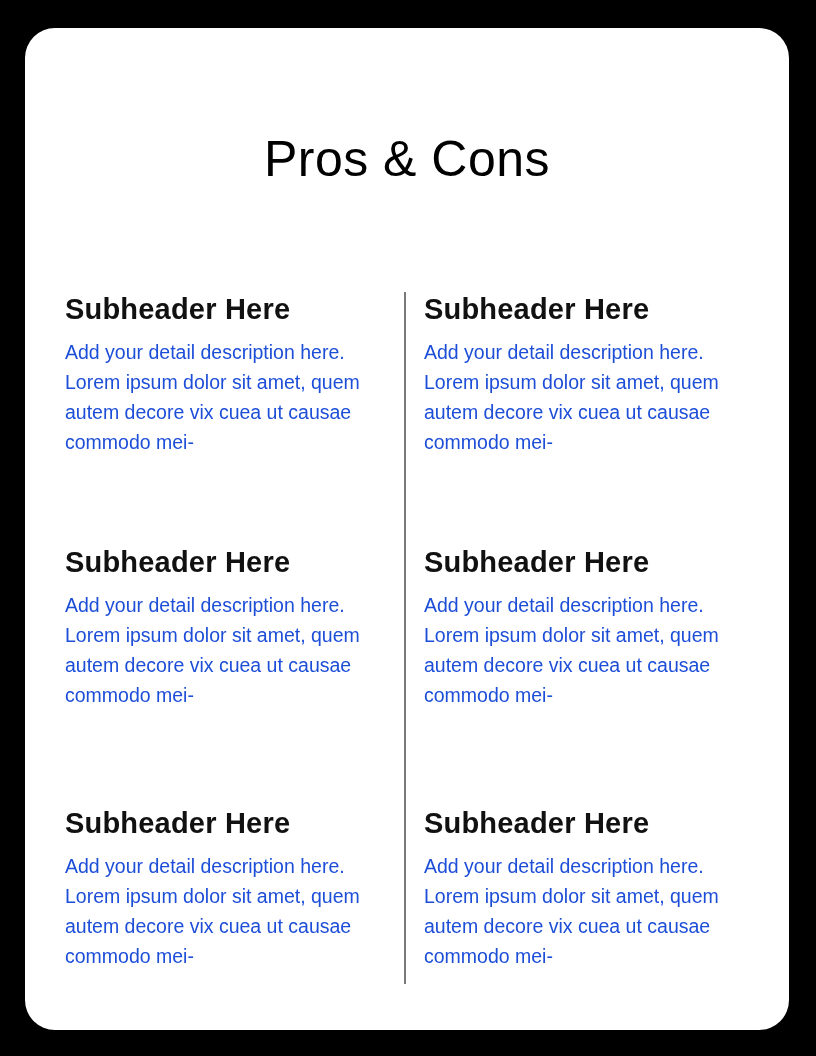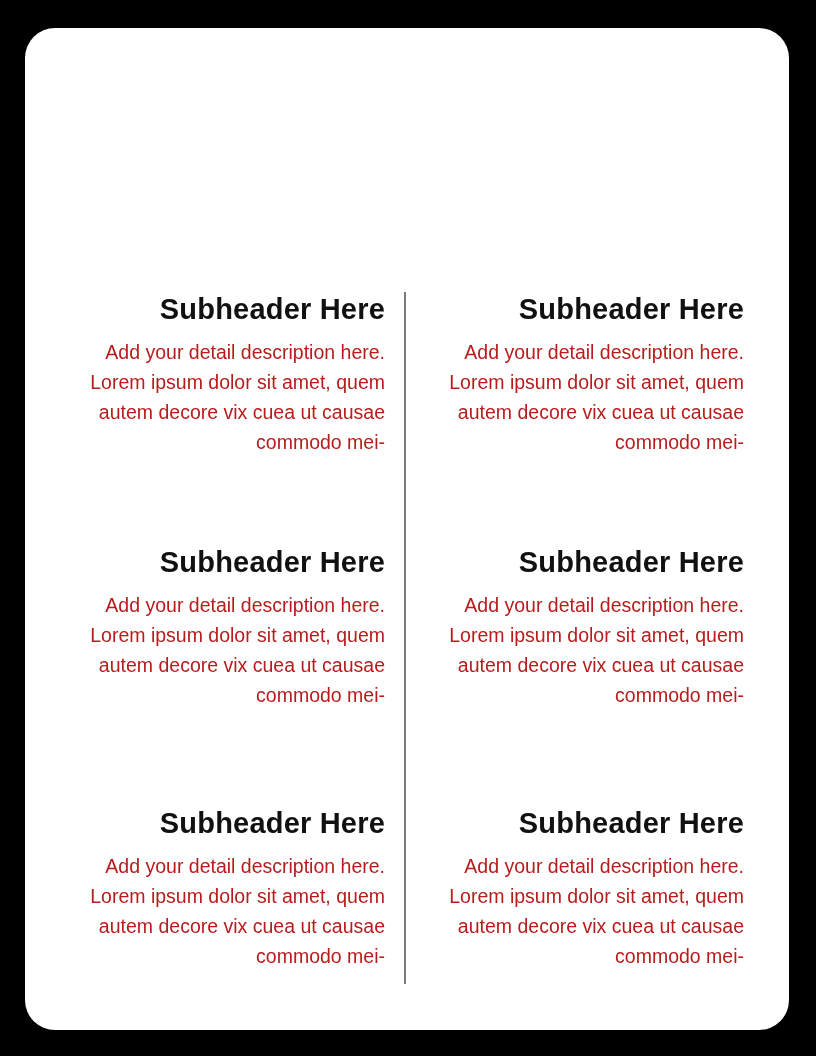--- a/index.html
+++ b/index.html
@@ -49,46 +49,47 @@
       position: absolute;
       left: 379px;
       top: 264px;
       width: 2px;
       height: 692px;
       background: #7a7a7a;
     }
     .item {
       position: absolute;
       width: 320px;
-      text-align: right;
+      text-align: left;
     }
     .item h2 {
       margin: 0;
       font-size: 29px;
       font-weight: 700;
       color: #111111;
       line-height: 36px;
       letter-spacing: 0.2px;
     }
     .item p {
       margin: 10px 0 0 0;
       font-size: 19.5px;
       line-height: 30px;
-      color: #b91c1c;
+      color: #1d4ed8;
     }
     .col-left { left: 40px; }
     .col-right { left: 399px; }
     .row-1 { top: 263px; }
     .row-2 { top: 516px; }
     .row-3 { top: 777px; }
   </style>
 </head>
 <body>
 
 <div class="card">
+  <h1 class="title">Pros &amp; Cons</h1>
 
   <div class="divider"></div>
 
   <div class="item col-left row-1">
     <h2>Subheader Here</h2>
     <p>Add your detail description here. Lorem ipsum dolor sit amet, quem autem decore vix cuea ut causae commodo mei-</p>
   </div>
   <div class="item col-right row-1">
     <h2>Subheader Here</h2>
     <p>Add your detail description here. Lorem ipsum dolor sit amet, quem autem decore vix cuea ut causae commodo mei-</p>

